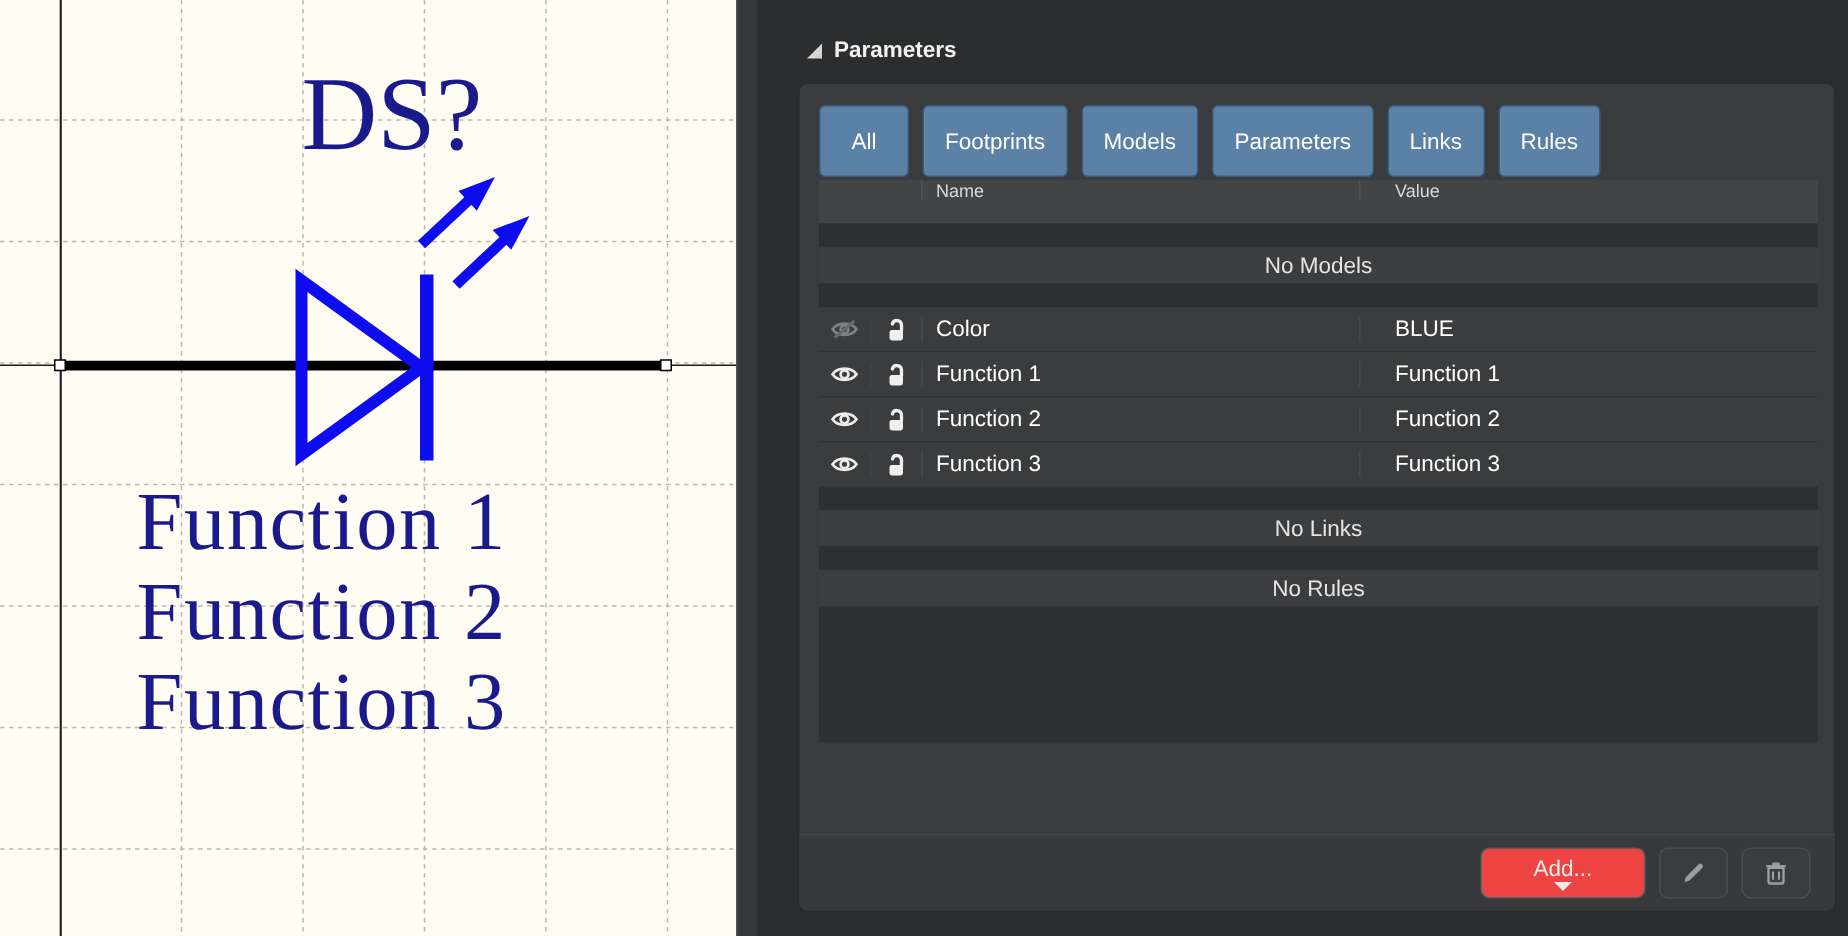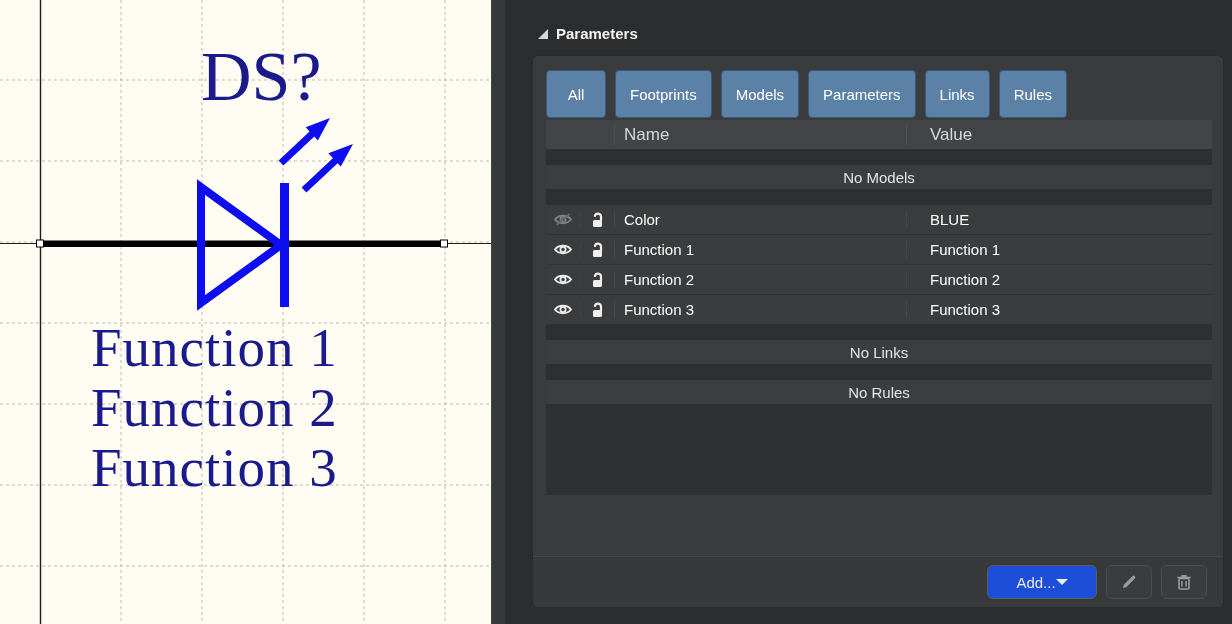--- a/index.html
+++ b/index.html
@@ -31,21 +31,21 @@
   
   .filters{position:absolute;left:13px;top:14px;display:flex;gap:9px;}
   .fbtn{height:48px;padding:0 14px;background:#5b81a6;color:#fff;font-size:15px;
         font-family:"Liberation Sans",sans-serif;
         border:1px solid #39597a;border-radius:4px;display:flex;align-items:center;justify-content:center;}
   .fbtn.first{min-width:60px;}
 
   
   .ptable{position:absolute;left:13px;top:64px;width:666px;}
   .trow{display:flex;width:100%;}
-  .thead{height:29px;background:#434445;align-items:center;color:#d8d8d9;font-size:17px;}
+  .thead{height:29px;background:#434445;align-items:flex-start;color:#d8d8d9;font-size:12px;}
   .c-eye{width:34px;flex:none;display:flex;align-items:center;justify-content:center;}
   .c-lock{width:34px;flex:none;display:flex;align-items:center;justify-content:center;border-left:1px solid rgba(255,255,255,0.04);}
   .c-name{flex:1;padding-left:9px;display:flex;align-items:center;border-left:1px solid #505153;}
   .c-value{width:288px;flex:none;padding-left:23px;display:flex;align-items:center;border-left:1px solid #505153;position:relative;}
   .c-spare{width:18px;flex:none;border-left:1px solid #505153;}
   .prow .c-name,.prow .c-value,.prow .c-spare{border-left-color:#47484a;}
 
   .prow{height:30px;background:#3b3c3d;border-bottom:1px solid #323334;
         align-items:center;color:#ffffff;font-size:15px;}
   .fprow{height:32px;background:#3c3d3e;align-items:center;color:#d3d4d5;font-size:15px;}
@@ -58,22 +58,22 @@
   .caret-down{width:0;height:0;border-left:6px solid transparent;border-right:6px solid transparent;
               border-top:6px solid #cfcfd0;}
   .fp-caret{position:absolute;right:72px;top:12px;}
   .show-link{position:absolute;right:8px;top:5px;color:#7aabde;font-size:15px;
              text-decoration:underline;border-bottom:1px dashed #7aabde;padding-bottom:1px;cursor:pointer;}
 
   
   .bottombar{position:absolute;left:0;bottom:0;width:690px;height:51px;background:#38393a;
              border-top:1px solid #464749;border-radius:0 0 5px 5px;
              display:flex;align-items:center;justify-content:flex-end;gap:9px;padding-right:16px;}
-  .add-btn{width:110px;height:34px;background:#1d4ed8;border:1px solid #5c5d5f;border-radius:6px;
-           color:#ececec;font-size:15px;display:flex;align-items:center;justify-content:center;}
+  .add-btn{width:110px;height:34px;background:#ef4444;border:1px solid #5c5d5f;border-radius:6px;
+           color:#ececec;font-size:15px;display:flex;align-items:center;justify-content:center;flex-direction:column;}
   .add-btn .caret-down{border-top-color:#ececec;border-left-width:6px;border-right-width:6px;}
   .icon-btn{width:46px;height:34px;background:#3b3c3d;border:1px solid #4c4d4f;border-radius:6px;
             display:flex;align-items:center;justify-content:center;}
 </style>
 </head>
 <body>
 
 <div class="screen">
 
   <div class="schematic">

